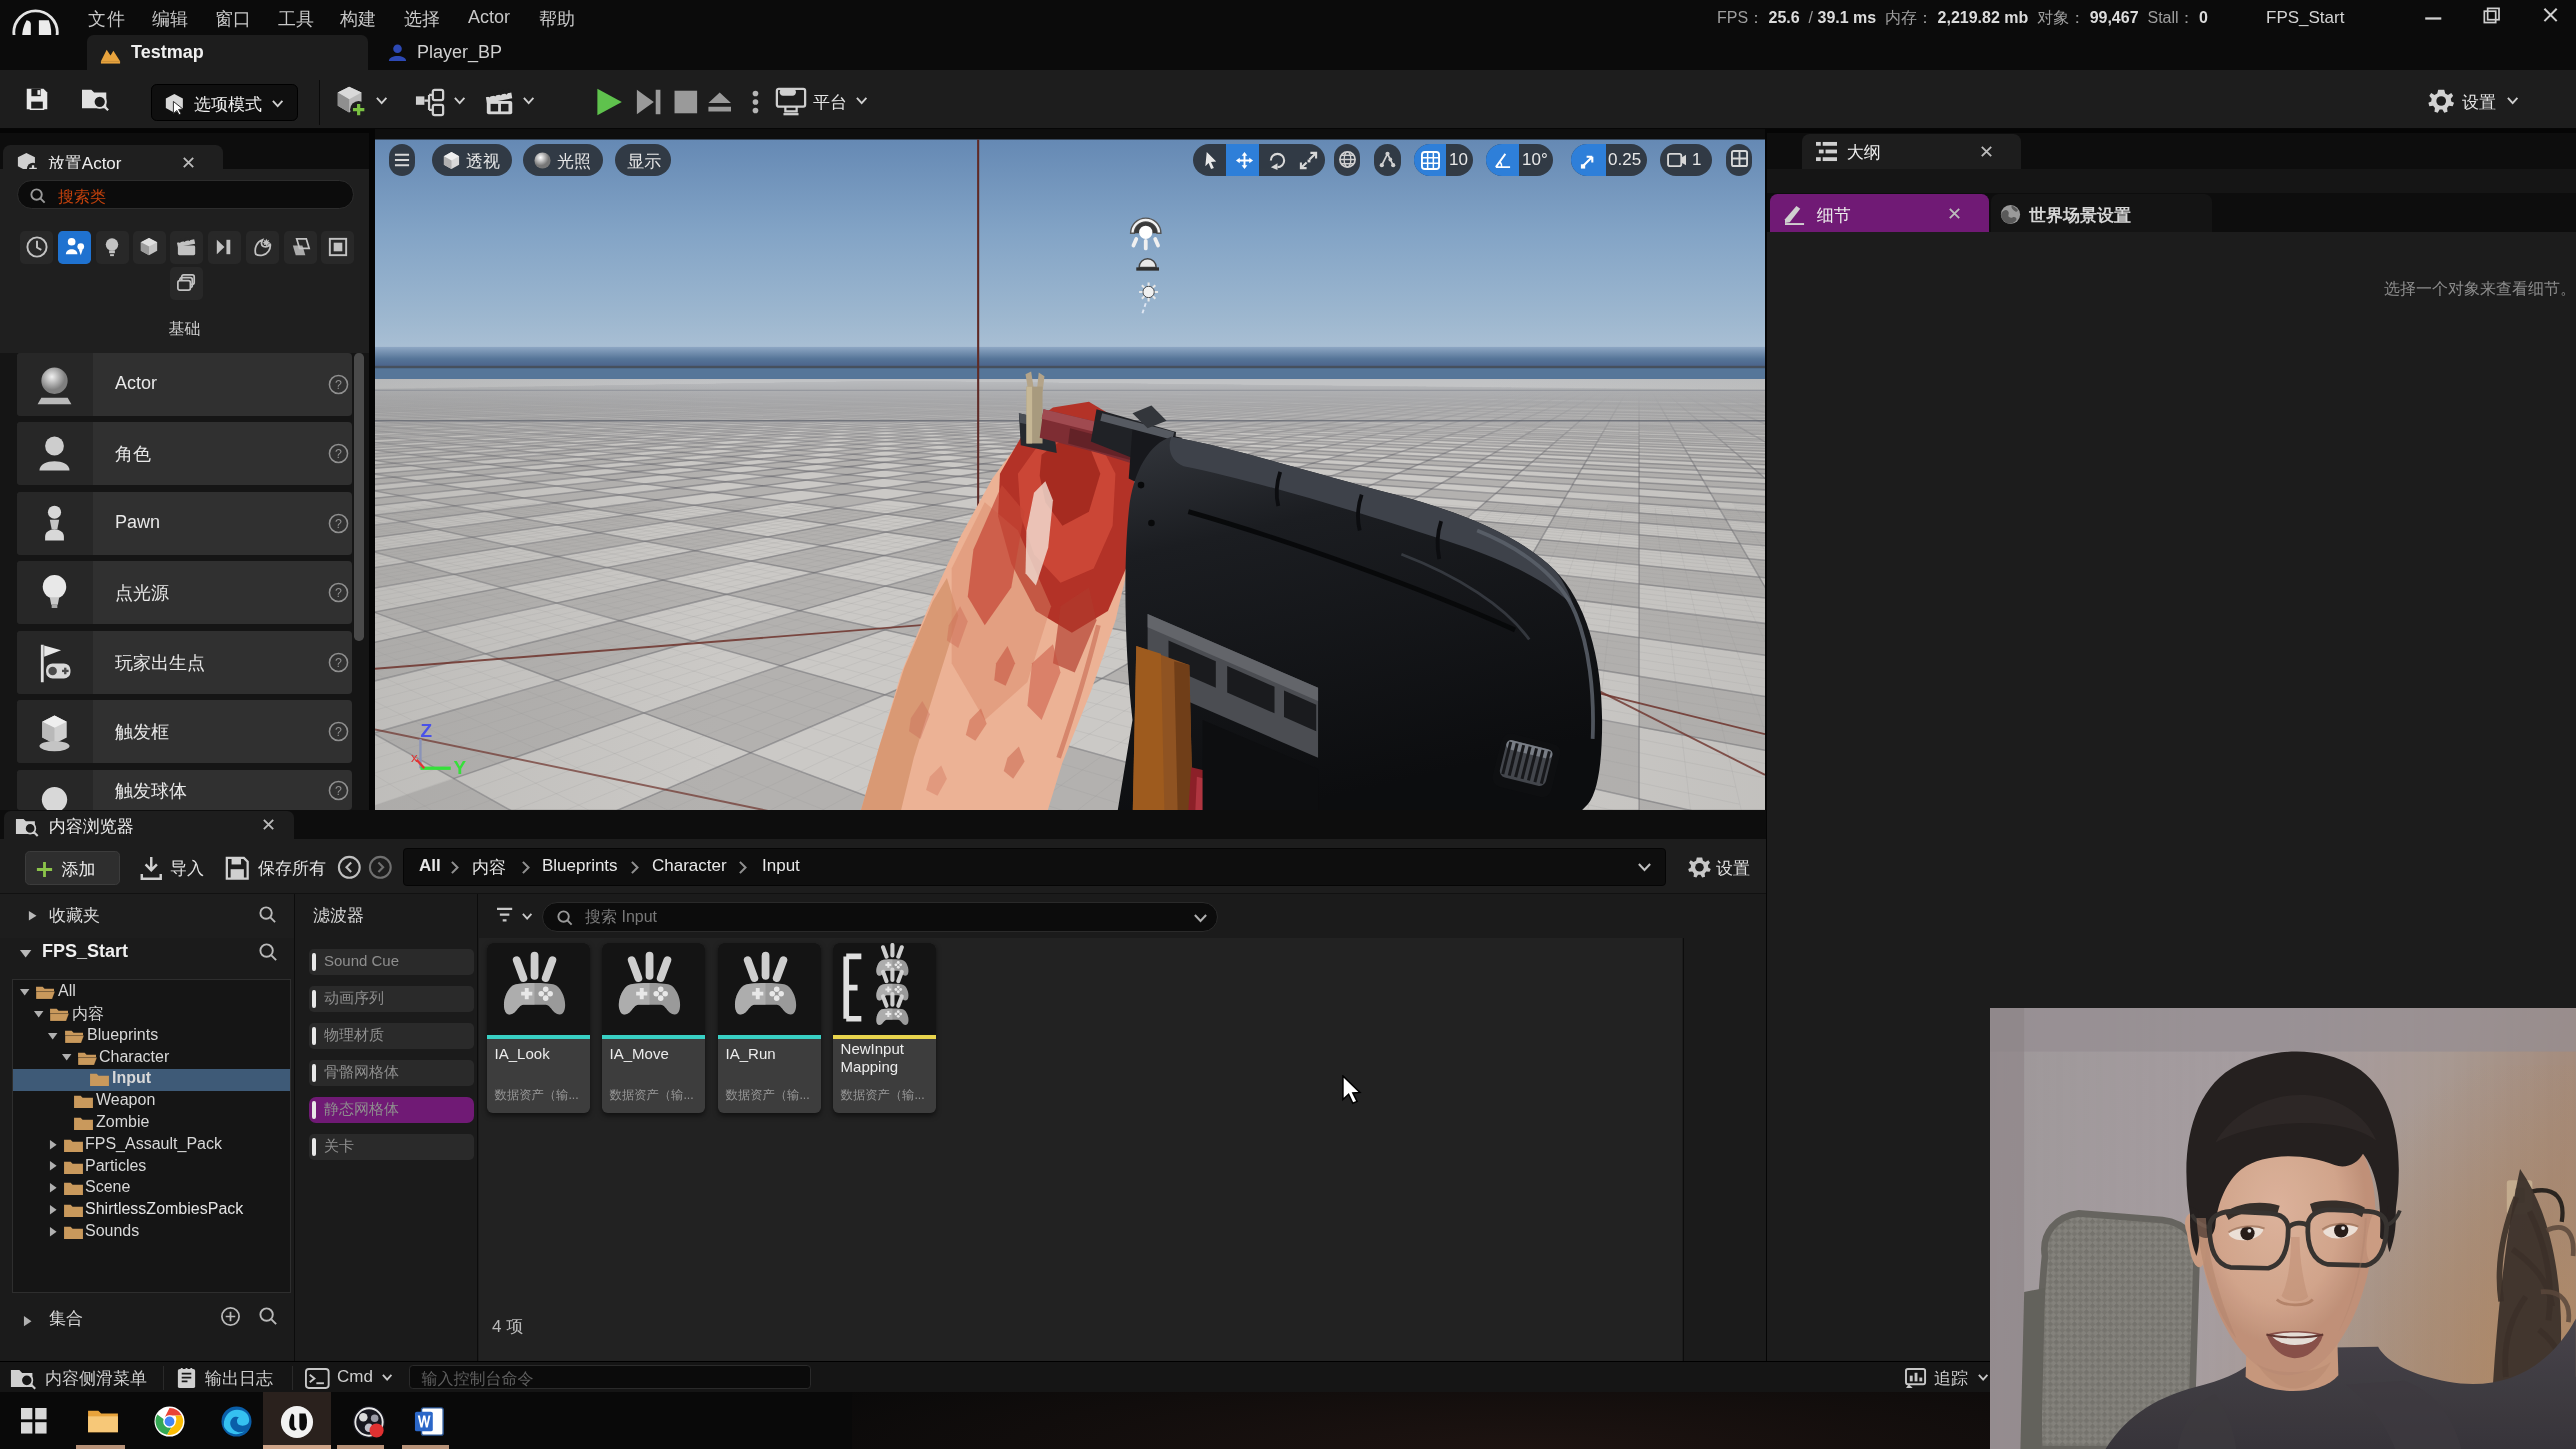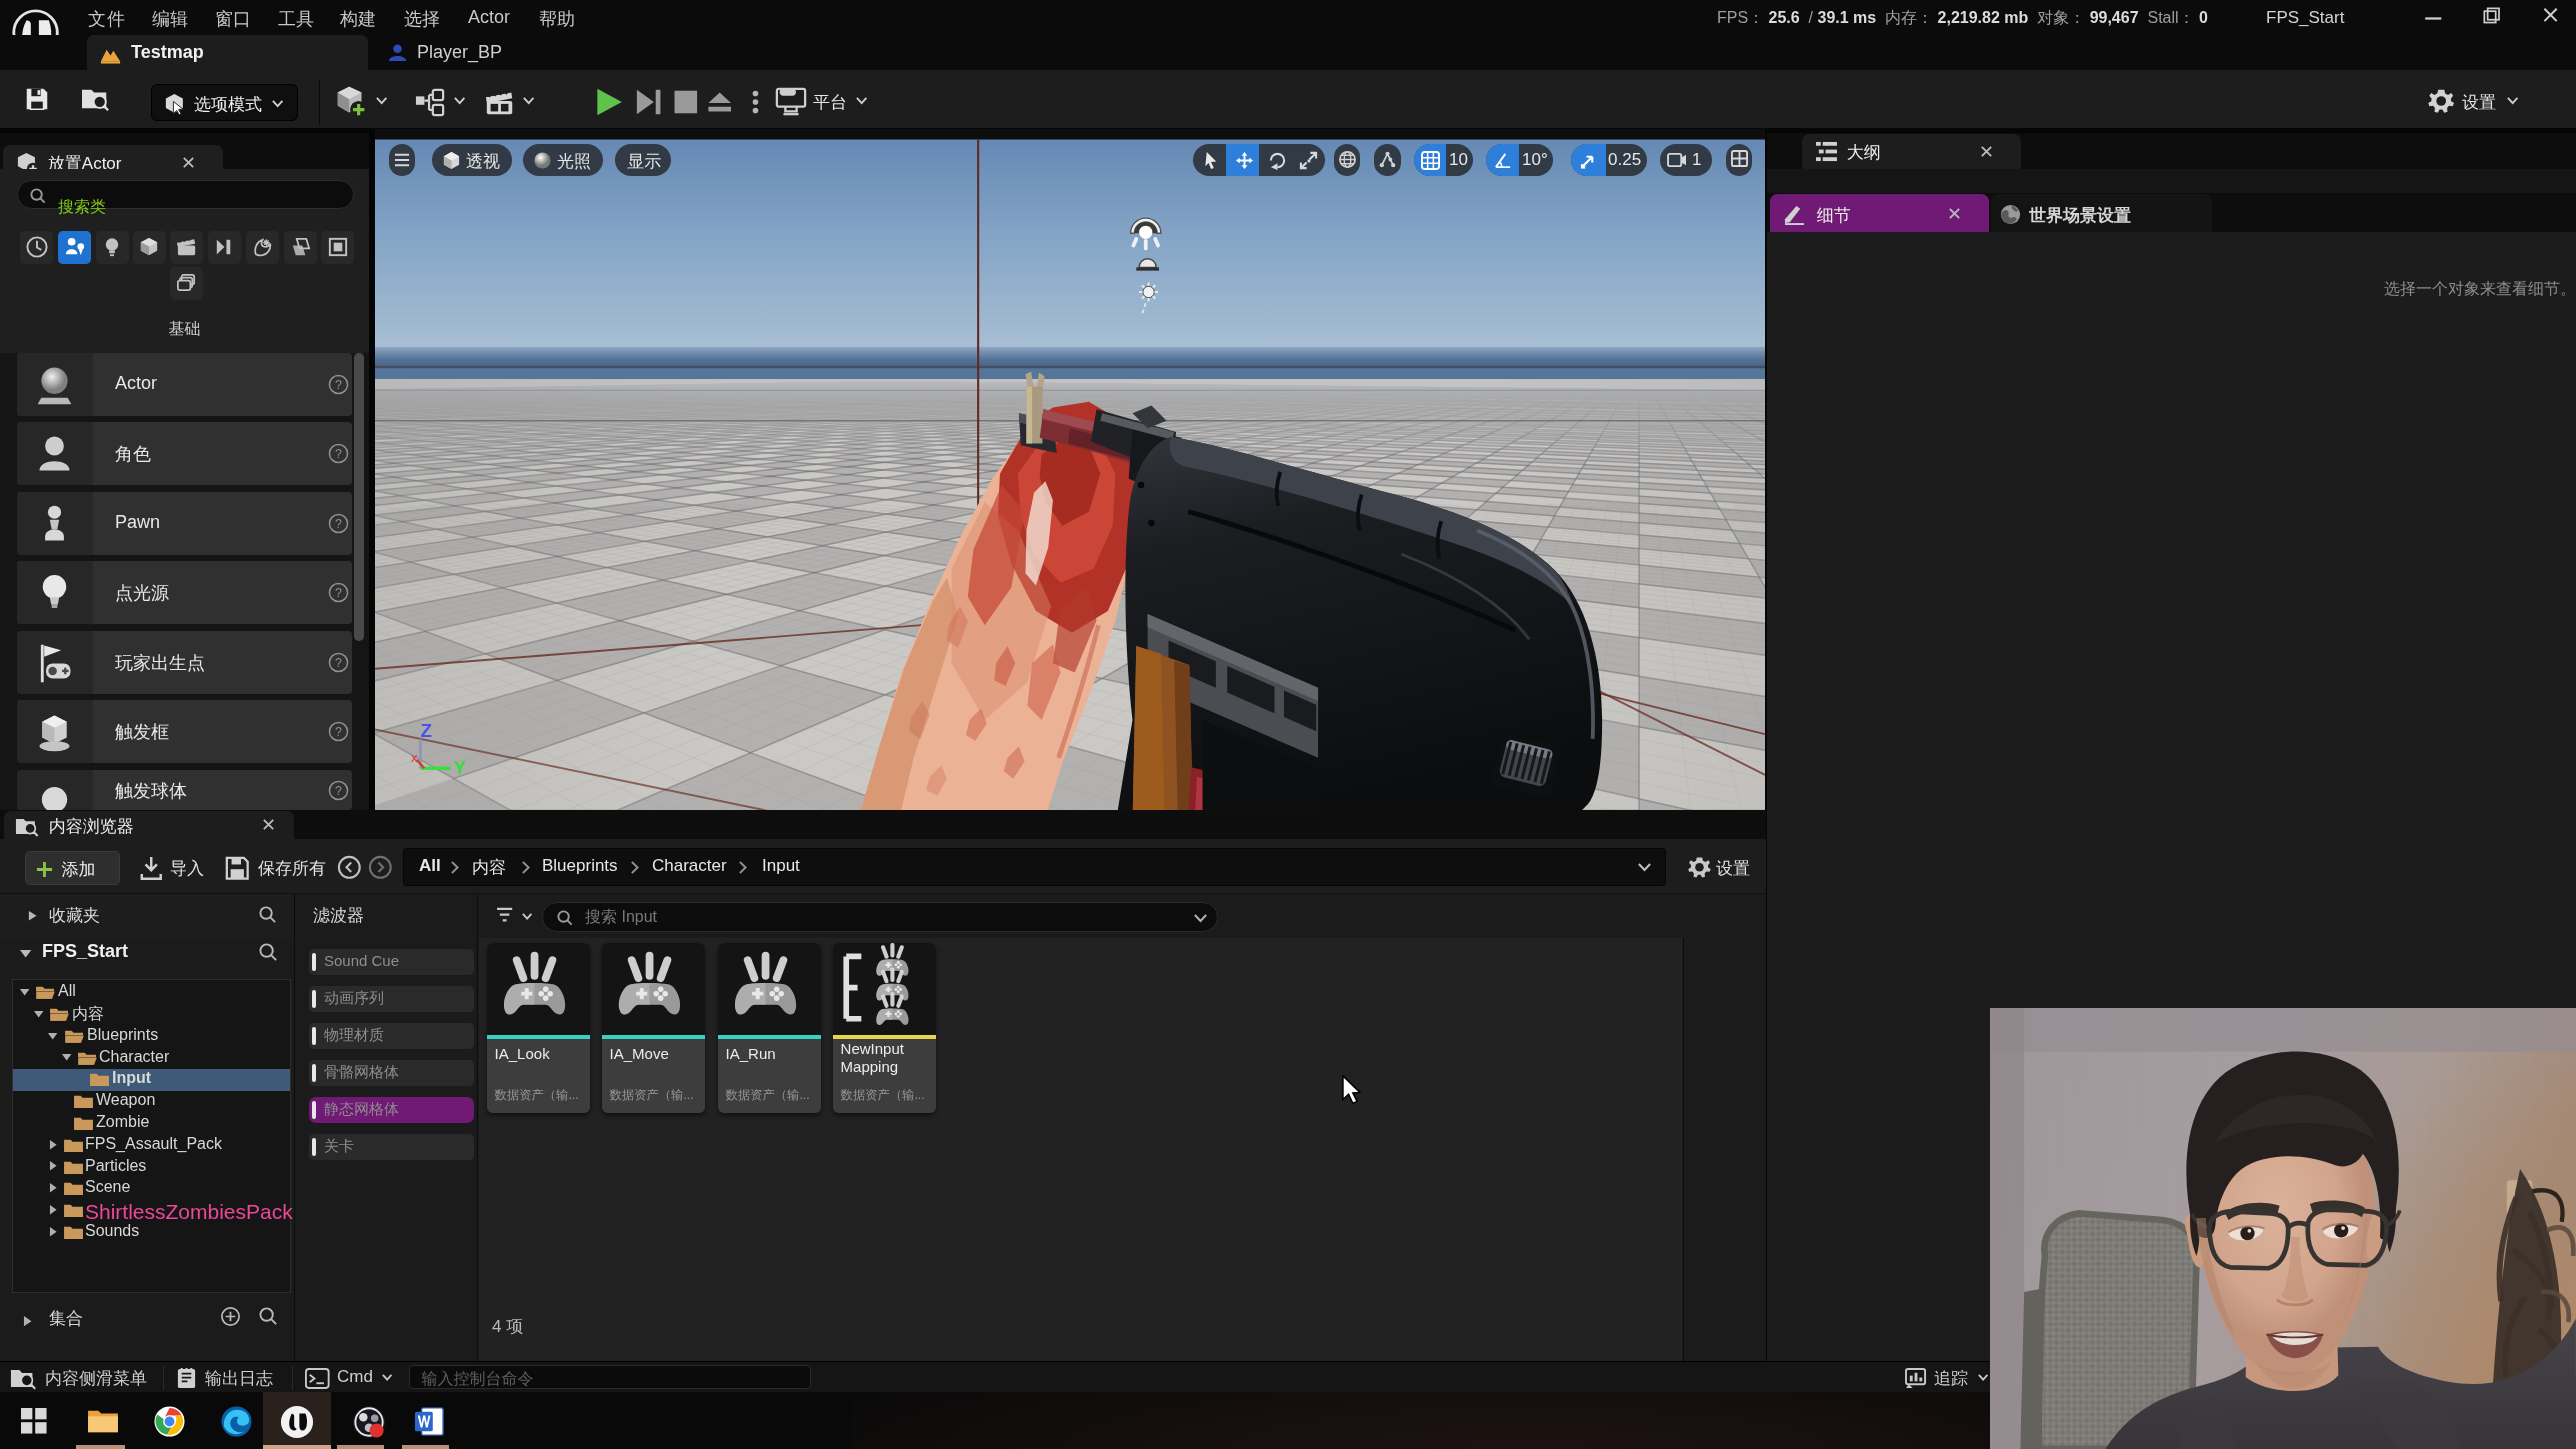--- a/index.html
+++ b/index.html
@@ -158,21 +158,21 @@
           <path d="M3 3 L13 13 M13 3 L3 13" stroke="#bbb" stroke-width="2"></path>
         </svg>
   </div>
   <div class="abs" style="left:0;top:36px;width:369px;height:184px;background:#1f1f1f;"></div>
 
   <div class="abs" style="left:17px;top:47px;width:337px;height:29px;background:#0c0c0c;border:0.9px solid #2d2d2d;border-radius:15px;">
     <svg class="abs" style="left:11.4px;top:5.7px" width="18" height="18" viewBox="0 0 19 19">
           <circle cx="8" cy="8" r="5.5" fill="none" stroke="#9a9a9a" stroke-width="2"></circle>
           <line x1="12" y1="12" x2="16.5" y2="16.5" stroke="#9a9a9a" stroke-width="2"></line>
         </svg>
-    <div class="abs" style="left:40px;top:16px;color:#84cc16;font-size:16px">搜索类</div>
+    <div class="abs" style="left:40px;top:6px;color:#c2410c;font-size:16px">搜索类</div>
   </div>
 
   <div id="placeicons">
         <div class="abs" style="left:20px;top:98px;width:33px;height:33px;background:#282828;border-radius:4.7px;"></div>
         <svg class="abs" style="left:24.6px;top:102px" width="24" height="24" viewBox="0 0 25 25">
           <circle cx="12.5" cy="12.5" r="10" fill="none" stroke="#c2c2c2" stroke-width="2"></circle>
           <path d="M12.5 6 V13 L17 15.5" fill="none" stroke="#c2c2c2" stroke-width="2"></path>
         </svg>
 <div class="abs" style="left:58px;top:98px;width:33px;height:33px;background:#1f72d0;border-radius:4.7px;"></div>
         <svg class="abs" style="left:63px;top:102px" width="24" height="24" viewBox="0 0 25 25">
@@ -1736,21 +1736,21 @@
         <svg class="abs" style="left:63px;top:370px" width="21" height="17" viewBox="0 0 22 18">
           <path d="M1 3 H8 L10 5 H21 V16 H1 Z" fill="#c9995c"></path>
         </svg>
         <div class="abs" style="left:85px;top:368px;color:#d8d8d8;font-size:16px;white-space:nowrap">Scene</div>
         <svg class="abs" style="left:49px;top:394px" width="9.5" height="11.4" viewBox="0 0 10 12">
           <path d="M1 1 L8 6 L1 11 Z" fill="#b0b0b0"></path>
         </svg>
         <svg class="abs" style="left:63px;top:392px" width="21" height="17" viewBox="0 0 22 18">
           <path d="M1 3 H8 L10 5 H21 V16 H1 Z" fill="#c9995c"></path>
         </svg>
-        <div class="abs" style="left:85px;top:390px;color:#ec4899;font-size:21px;white-space:nowrap">ShirtlessZombiesPack</div>
+        <div class="abs" style="left:85px;top:390px;color:#e5e5e5;font-size:16px;white-space:nowrap">ShirtlessZombiesPack</div>
         <svg class="abs" style="left:49px;top:416px" width="9.5" height="11.4" viewBox="0 0 10 12">
           <path d="M1 1 L8 6 L1 11 Z" fill="#b0b0b0"></path>
         </svg>
         <svg class="abs" style="left:63px;top:414px" width="21" height="17" viewBox="0 0 22 18">
           <path d="M1 3 H8 L10 5 H21 V16 H1 Z" fill="#c9995c"></path>
         </svg>
         <div class="abs" style="left:85px;top:412px;color:#d8d8d8;font-size:16px;white-space:nowrap">Sounds</div>
 <svg class="abs" style="left:23px;top:505px" width="10.4" height="12.3" viewBox="0 0 11 13">
           <path d="M1 1 L9 6.5 L1 12 Z" fill="#b0b0b0"></path>
         </svg>

